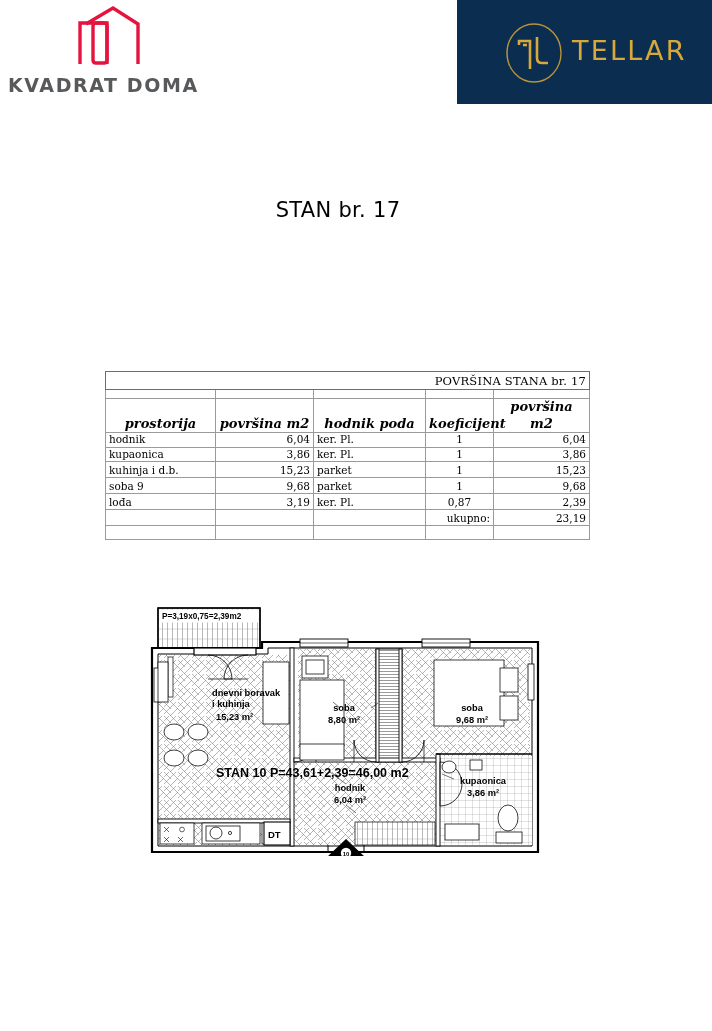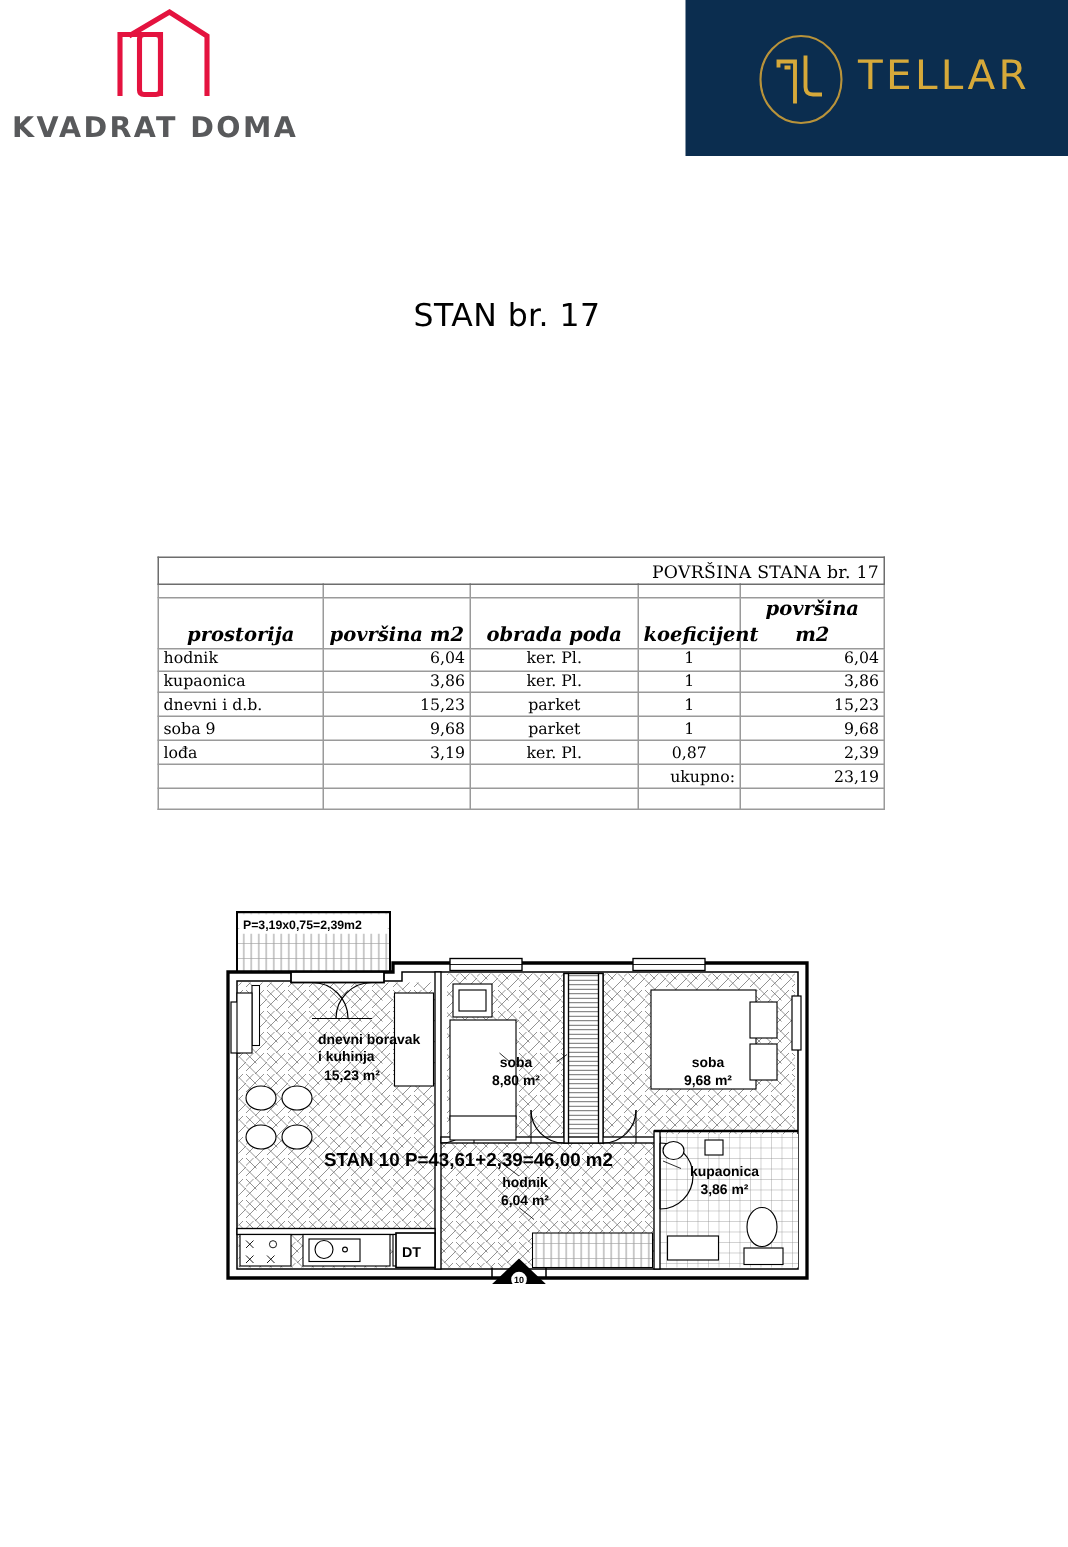--- a/index.html
+++ b/index.html
@@ -114,21 +114,21 @@
     font-weight: bold;
     font-style: italic;
     font-size: 13px;
     height: 24px !important;
     vertical-align: bottom;
     padding-bottom: 1px;
   }
   .head-spacer td { height: 8px !important; border-top: none !important; }
   .c-name   { text-align: left; }
   .c-area   { text-align: right; }
-  .c-floor  { text-align: center; }
+  .c-floor  { text-align: left; }
   .c-coef   { text-align: center; }
   .c-total  { text-align: right; }
   .row-blank td { height: 13px; }
   .lbl-total { text-align: right; }
 
   
   #floorplan {
     position: absolute;
     left: 150px; top: 604px;
     width: 392px; height: 252px; font-weight: bold;
@@ -179,41 +179,41 @@
       <tr class="head-spacer">
         <td></td>
         <td></td>
         <td></td>
         <td></td>
         <td></td>
       </tr>
       <tr>
         <td class="col-head">prostorija</td>
         <td class="col-head">površina m2</td>
-        <td class="col-head">obrada poda</td>
+        <td class="col-head">hodnik poda</td>
         <td class="col-head">koeficijent</td>
         <td class="col-head">površina m2</td>
       </tr>
 
       <tr>
         <td class="c-name">hodnik</td>
         <td class="c-area">6,04</td>
         <td class="c-floor">ker. Pl.</td>
         <td class="c-coef">1</td>
         <td class="c-total">6,04</td>
       </tr>
       <tr>
         <td class="c-name">kupaonica</td>
         <td class="c-area">3,86</td>
         <td class="c-floor">ker. Pl.</td>
         <td class="c-coef">1</td>
         <td class="c-total">3,86</td>
       </tr>
       <tr>
-        <td class="c-name tall">dnevni i d.b.</td>
+        <td class="c-name tall">kuhinja i d.b.</td>
         <td class="c-area tall">15,23</td>
         <td class="c-floor tall">parket</td>
         <td class="c-coef tall">1</td>
         <td class="c-total tall">15,23</td>
       </tr>
       <tr>
         <td class="c-name tall">soba 9</td>
         <td class="c-area tall">9,68</td>
         <td class="c-floor tall">parket</td>
         <td class="c-coef tall">1</td>

